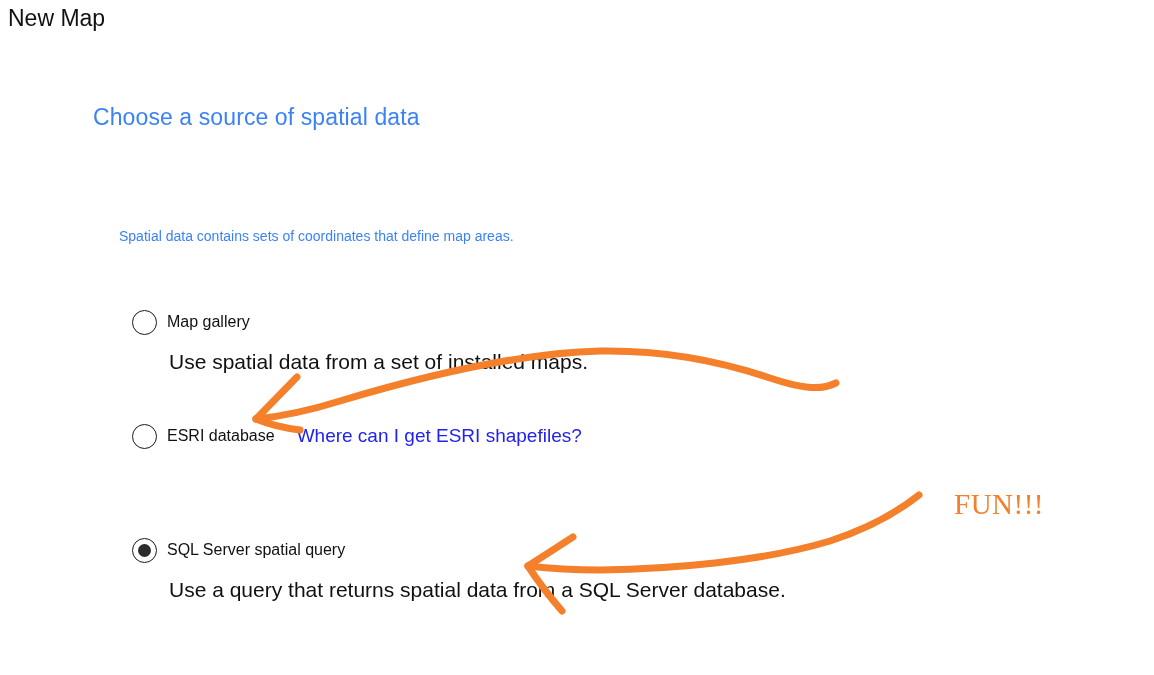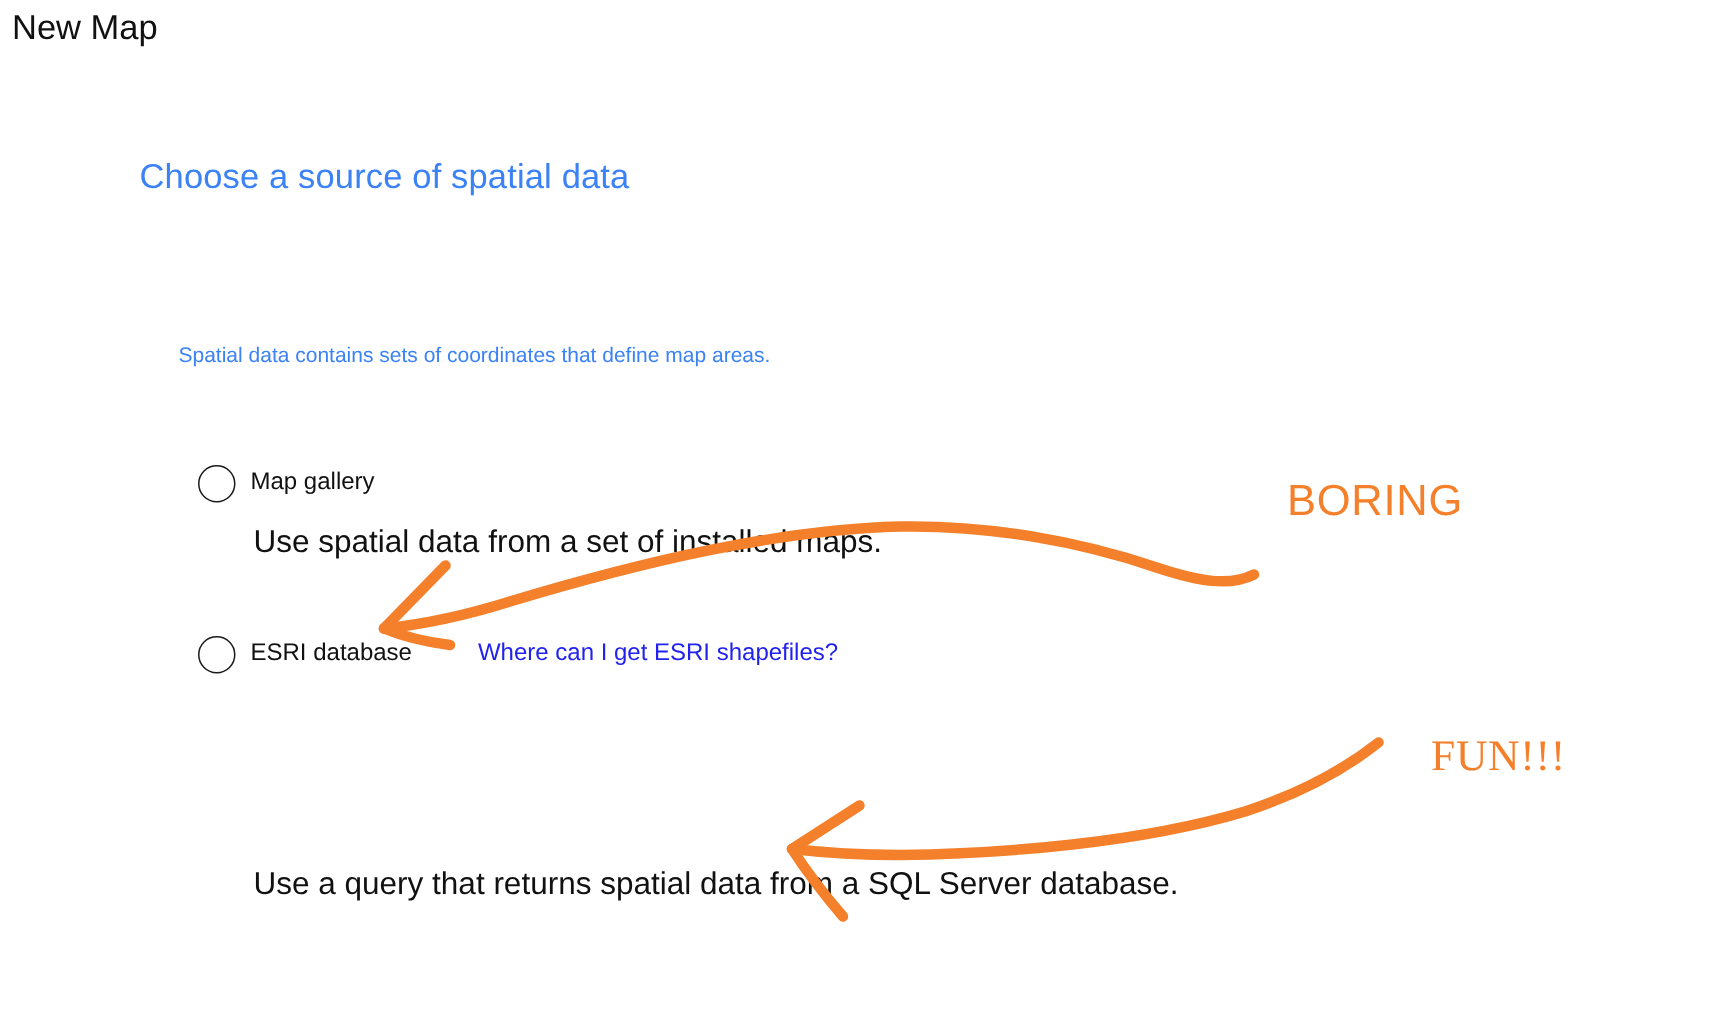--- a/index.html
+++ b/index.html
@@ -108,26 +108,26 @@
   }
 
   .option-label {
     font-size: 16px;
     line-height: 30px;
     color: #111111;
     white-space: nowrap;
   }
 
   .option-link {
-    font-size: 16px;
+    font-size: 19px;
     line-height: 30px;
     color: #2222ee;
     text-decoration: none;
     white-space: nowrap;
-    margin-left: 44px;
+    margin-left: 22px;
     cursor: pointer;
   }
 
   .option-desc {
     position: absolute;
     left: 37px;
     top: 44px;
     font-size: 21px;
     line-height: 28px;
     color: #111111;
@@ -180,20 +180,24 @@
 
       <div class="option">
         <div class="option-row">
           <span class="radio"></span>
           <span class="option-label">ESRI database</span>
           <a class="option-link">Where can I get ESRI shapefiles?</a>
         </div>
       </div>
 
       <div class="option">
+        <div class="option-row">
+          <span class="radio checked"></span>
+          <span class="option-label">SQL Server spatial query</span>
+        </div>
         <div class="option-desc">Use a query that returns spatial data from a SQL Server database.</div>
       </div>
 
     </div>
   </div>
 
   <div class="annotation-layer">
 
     <svg width="1154" height="675" viewBox="0 0 1154 675">
       <g fill="none" stroke="#f4802b" stroke-width="7" stroke-linecap="round" stroke-linejoin="round">
@@ -206,18 +210,17 @@
         <path d="M256,419 C 268,424 284,428 300,430"></path>
 
         <path d="M919,495 C 900,510 870,528 830,541
                  C 760,562 670,569 600,570
                  C 570,570 545,568 528,566"></path>
         <path d="M528,566 L 573,537"></path>
         <path d="M528,566 C 537,580 550,597 562,611"></path>
       </g>
     </svg>
 
-    <span class="ink-label boring">BORING</span>
 
     <span class="ink-label fun">FUN!!!</span>
   </div>
 
 </div>
 
 </body></html>

